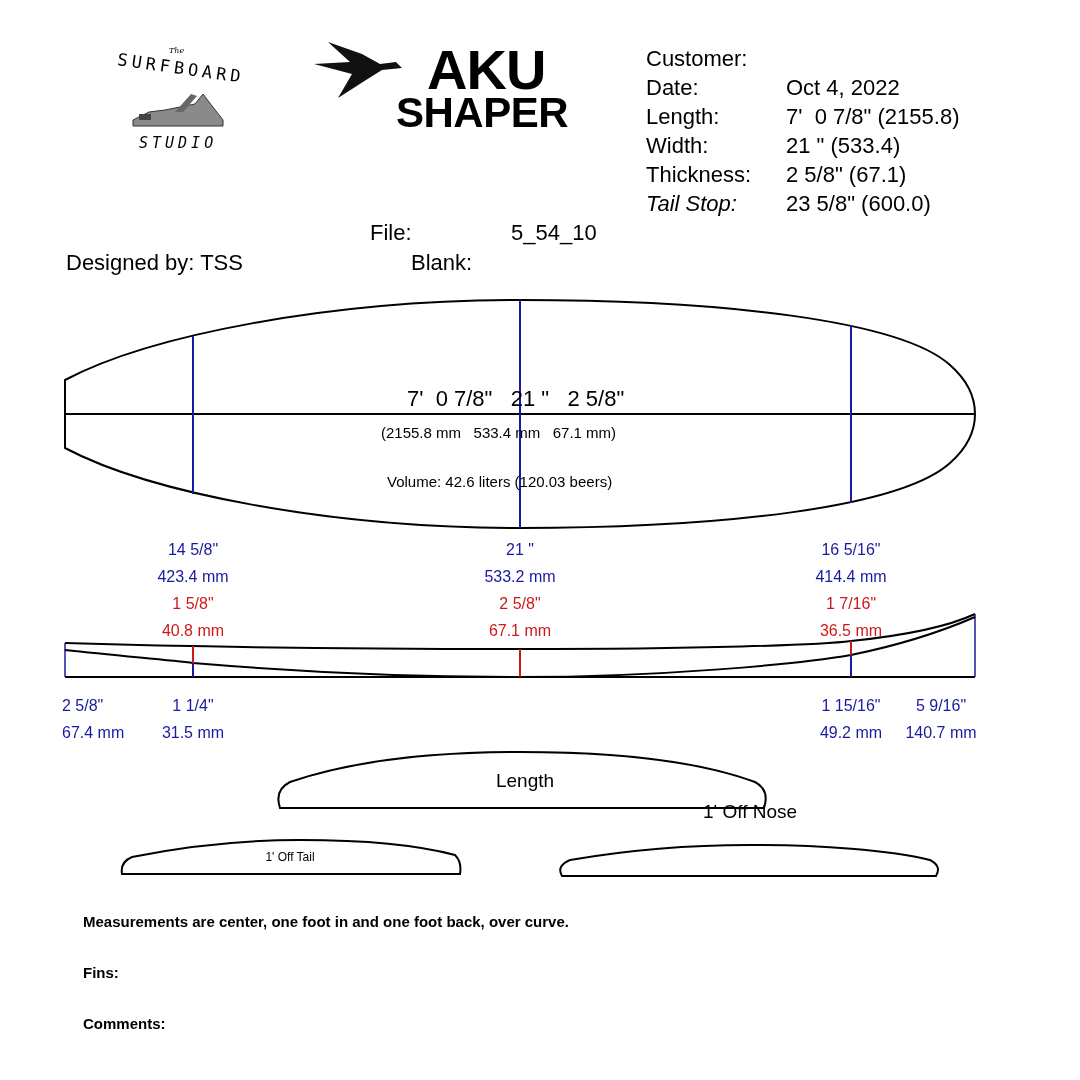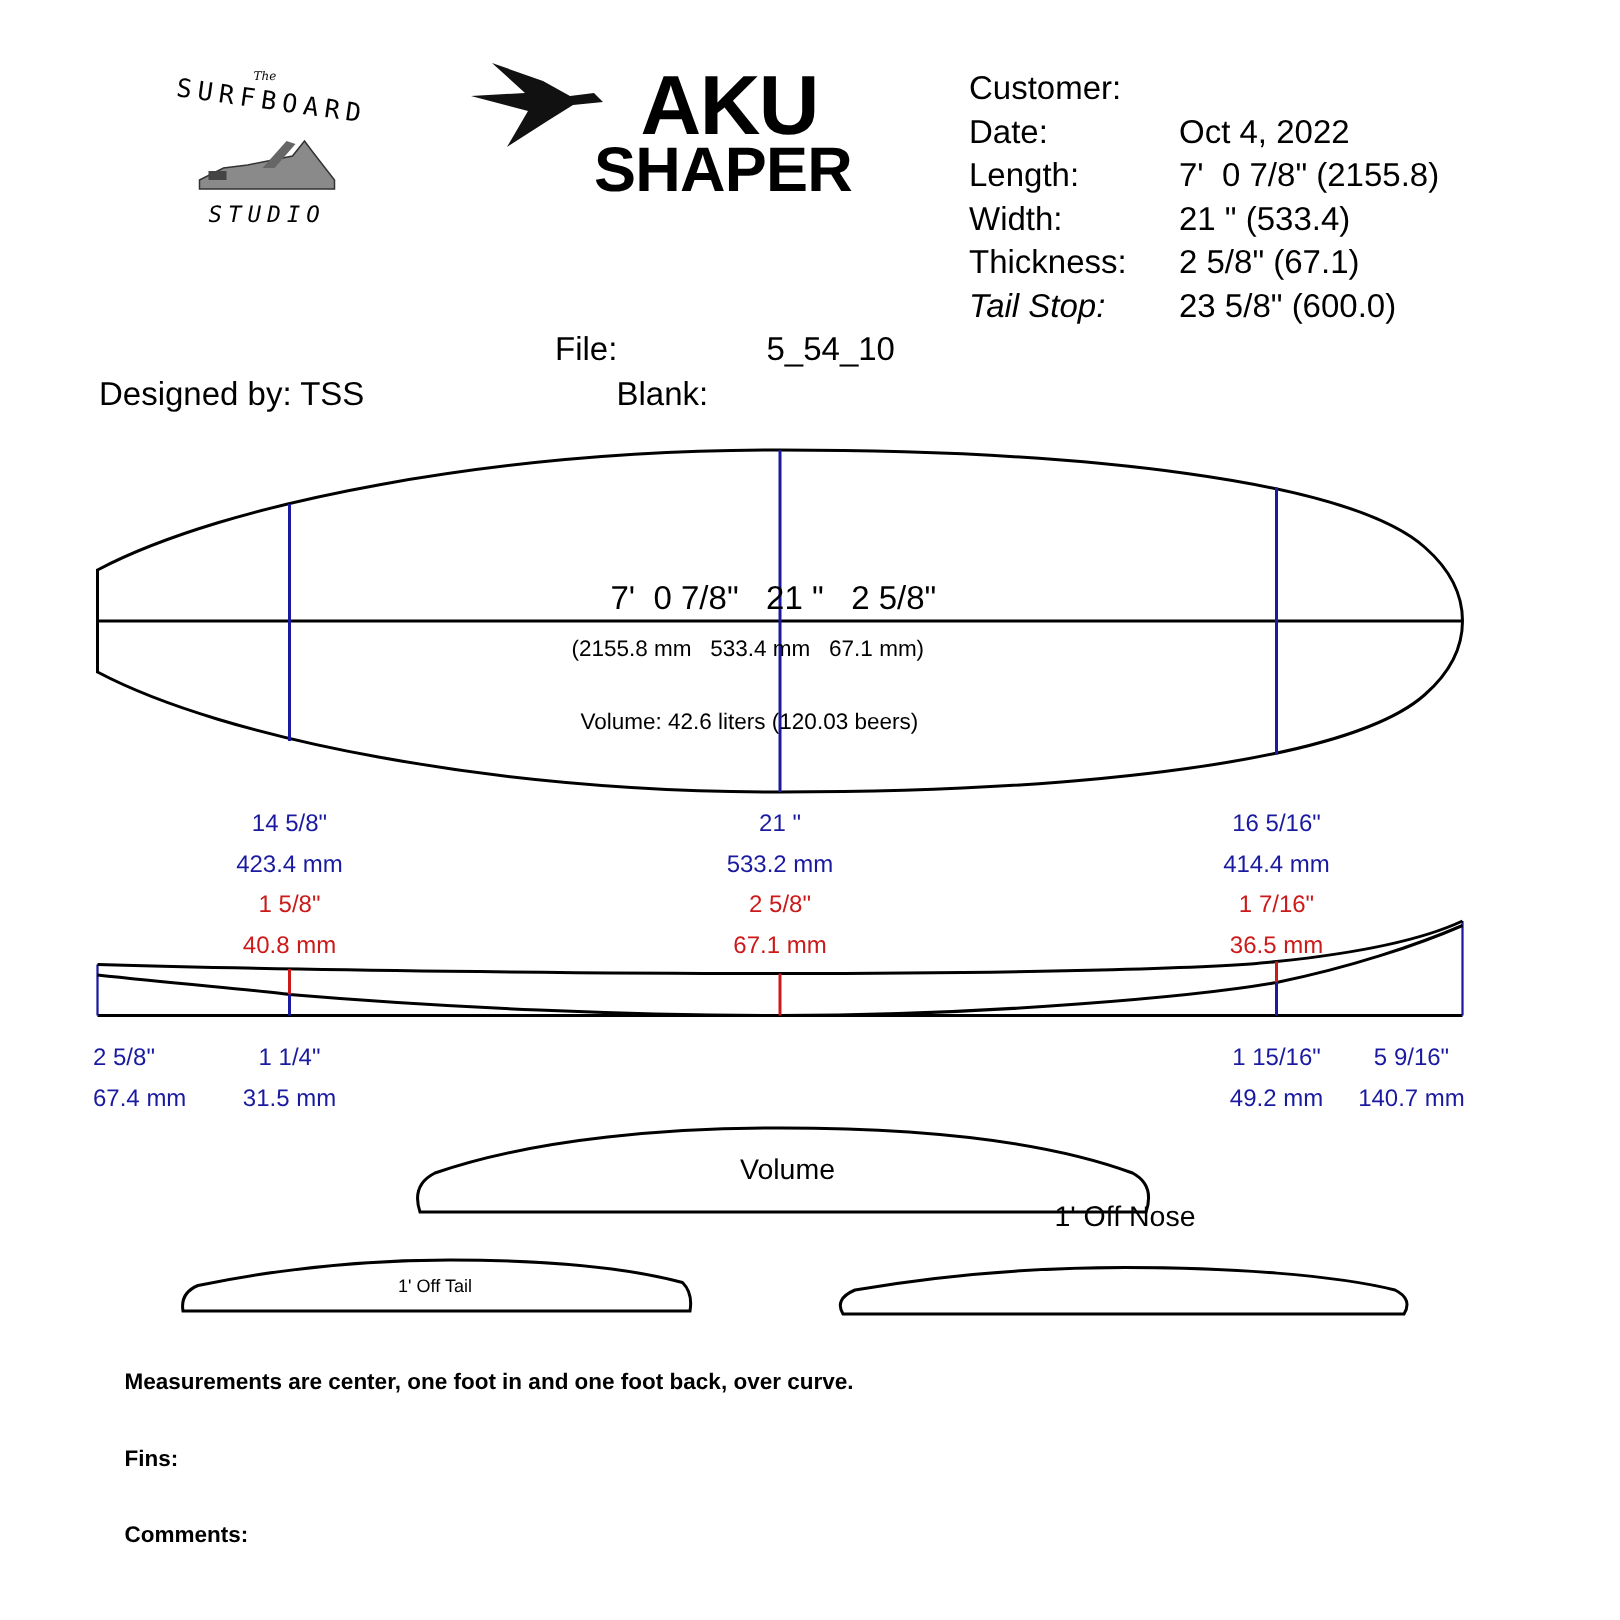--- a/index.html
+++ b/index.html
@@ -142,19 +142,19 @@
 </div>
 <div class="abs meas blue" style="left:801px;top:692px;width:100px;">
   <div>1 15/16"</div>
   <div>49.2 mm</div>
 </div>
 <div class="abs meas blue" style="left:896px;top:692px;width:90px;">
   <div>5 9/16"</div>
   <div>140.7 mm</div>
 </div>
 
-<div class="abs" style="left:270px;top:770px;width:510px;text-align:center;font-size:19px;">Volume</div>
+<div class="abs" style="left:270px;top:770px;width:510px;text-align:center;font-size:19px;">Length</div>
 <div class="abs" style="left:120px;top:850px;width:340px;text-align:center;font-size:12px;">1' Off Tail</div>
 <div class="abs" style="left:560px;top:801px;width:380px;text-align:center;font-size:19px;">1' Off Nose</div>
 
 <div class="abs note" style="left:83px;top:913px;">Measurements are center, one foot in and one foot back, over curve.</div>
 <div class="abs note" style="left:83px;top:964px;">Fins:</div>
 <div class="abs note" style="left:83px;top:1015px;">Comments:</div>
 
 </body></html>

